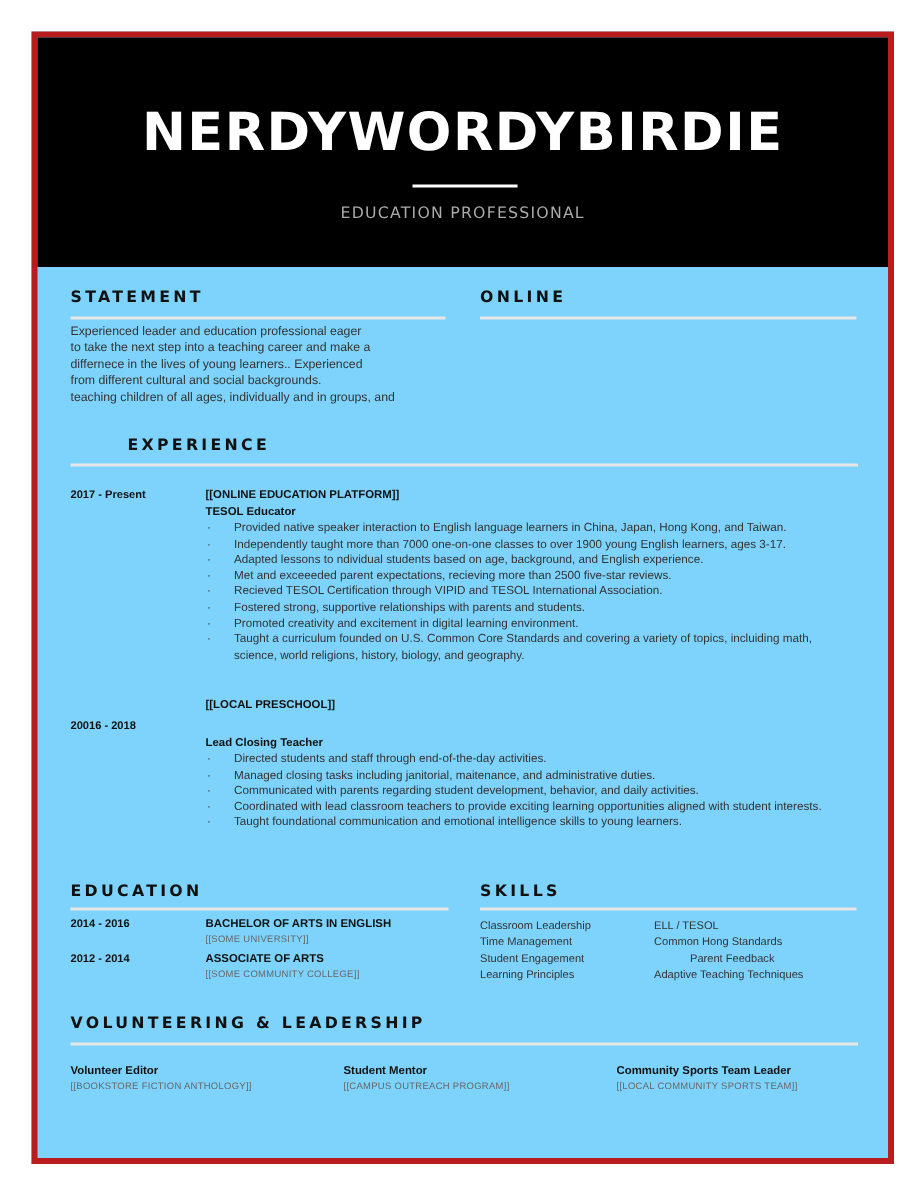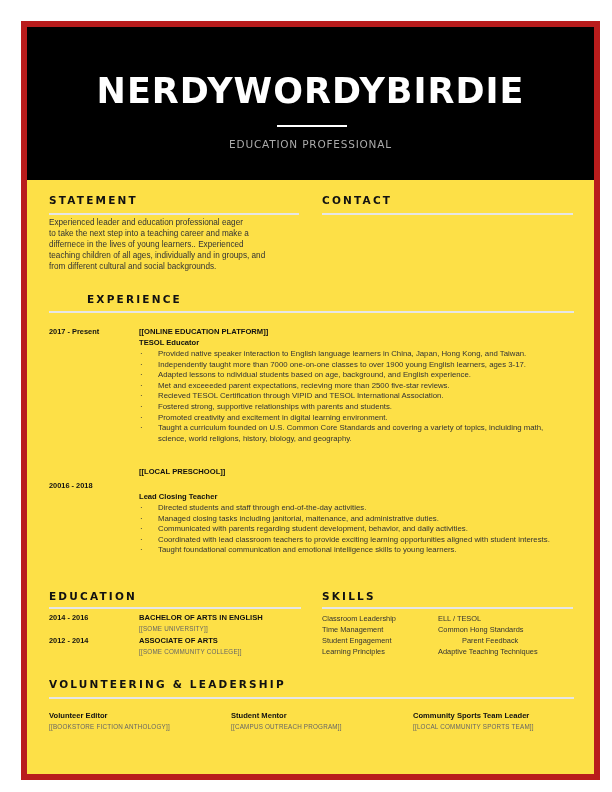--- a/index.html
+++ b/index.html
@@ -1,17 +1,17 @@
 <!DOCTYPE html>
 <html><head>
 <meta charset="utf-8">
 <style>
   html, body { margin: 0; padding: 0; background: #ffffff; }
   body { width: 612px; height: 792px; position: relative; overflow: hidden; font-family: "Liberation Sans", sans-serif; color: #222; }
-  .page { position: absolute; left: 21px; top: 21px; width: 567px; height: 747px; border: 6px solid #b91c1c; box-sizing: content-box; background: #fde047; }
+  .page { position: absolute; left: 21px; top: 21px; width: 567px; height: 747px; border: 4px solid #b91c1c; box-sizing: content-box; background: #7dd3fc; }
   .header { position: absolute; left: 0; top: 0; width: 567px; height: 153px; background: #000; text-align: center; }
   .name { position: absolute; left: 0; right: 0; top: 44px; font-family: "DejaVu Sans", sans-serif; font-size: 35px; font-weight: bold; color: #fff; letter-spacing: 1px; line-height: 40px; }
   .name-rule { position: absolute; left: 250px; top: 98px; width: 70px; height: 2px; background: #fff; }
   .subtitle { position: absolute; left: 0; right: 0; top: 110px; font-family: "DejaVu Sans", sans-serif; font-size: 10.5px; color: #aaaaaa; letter-spacing: 0.8px; line-height: 14px; }
 
   .sec-title { position: absolute; font-family: "DejaVu Sans", sans-serif; font-weight: bold; font-size: 10.5px; letter-spacing: 2.2px; color: #111; line-height: 12px; }
   .rule { position: absolute; height: 2px; background: #e6e6e6; }
   .para { position: absolute; font-size: 8.2px; line-height: 11px; color: #333; }
 
   .date { position: absolute; font-size: 7.4px; font-weight: bold; color: #111; }
@@ -33,25 +33,25 @@
     <div class="name-rule"></div>
     <div class="subtitle">EDUCATION PROFESSIONAL</div>
   </div>
 
   <div class="sec-title" style="left:22px; top:167px;">STATEMENT</div>
   <div class="rule" style="left:22px; top:186px; width:250px;"></div>
   <div class="para" style="left:22px; top:190px; width:260px;">
     <div>Experienced leader and education professional eager</div>
     <div>to take the next step into a teaching career and make a</div>
     <div>differnece in the lives of young learners.. Experienced</div>
+    <div>from different cultural and social backgrounds.</div>
     <div>teaching children of all ages, individually and in groups, and</div>
-    <div>from different cultural and social backgrounds.</div>
   </div>
 
-  <div class="sec-title" style="left:295px; top:167px;">CONTACT</div>
+  <div class="sec-title" style="left:295px; top:167px;">ONLINE</div>
   <div class="rule" style="left:295px; top:186px; width:251px;"></div>
 
   <div class="sec-title" style="left:22px; top:266px;margin-left:38px;">EXPERIENCE</div>
   <div class="rule" style="left:22px; top:284px; width:525px;"></div>
 
   <div class="date" style="left:22px; top:300px;">2017 - Present</div>
   <div class="org" style="left:112px; top:300px;">[[ONLINE EDUCATION PLATFORM]]</div>
   <div class="role" style="left:112px; top:311px;">TESOL Educator</div>
   <ul class="bullets" style="left:112px; top:322px; width:430px;">
     <li><span class="dot">·</span><span>Provided native speaker interaction to English language learners in China, Japan, Hong Kong, and Taiwan.</span></li>

